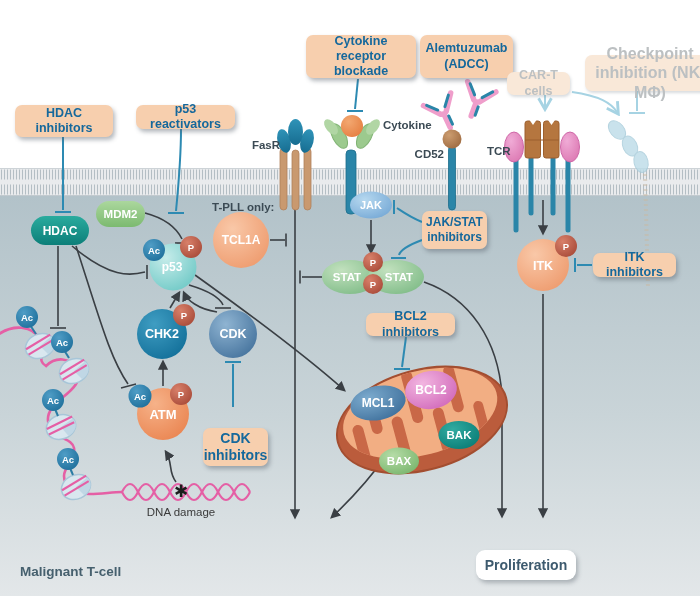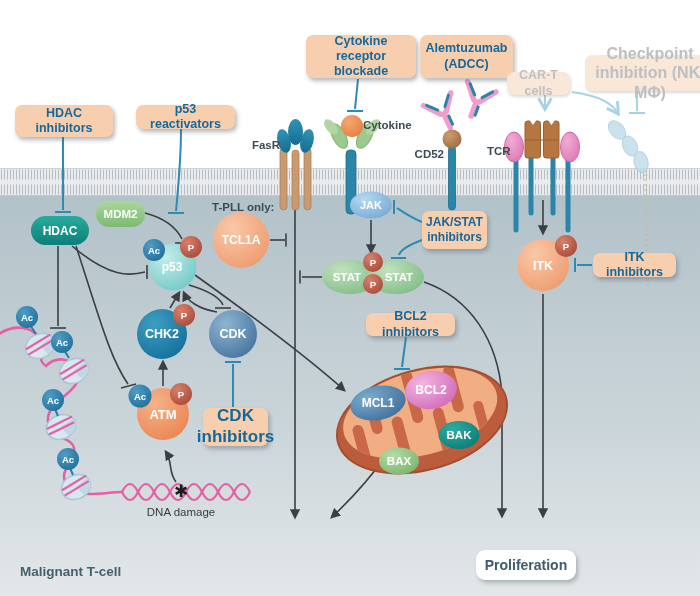--- a/index.html
+++ b/index.html
@@ -435,25 +435,25 @@
 
 <div class="box" style="left:15px;top:105px;width:98px;height:32px;">HDAC inhibitors</div>
 <div class="box" style="left:136px;top:105px;width:99px;height:24px;">p53 reactivators</div>
 <div class="box" style="left:306px;top:35px;width:110px;height:43px;">Cytokine receptor blockade</div>
 <div class="box" style="left:420px;top:35px;width:93px;height:43px;">Alemtuzumab (ADCC)</div>
 <div class="box faded" style="left:507px;top:72px;width:63px;height:23px;">CAR-T cells</div>
 <div class="box faded" style="left:585px;top:35px;width:130px;height:36px;font-size:16px;margin-top:20px;">Checkpoint inhibition (NK, MΦ)</div>
 <div class="box" style="left:422px;top:211px;width:65px;height:38px;font-size:12px;">JAK/STAT inhibitors</div>
 <div class="box" style="left:366px;top:313px;width:89px;height:23px;">BCL2 inhibitors</div>
 <div class="box" style="left:593px;top:253px;width:83px;height:24px;">ITK inhibitors</div>
-<div class="box" style="left:203px;top:408px;width:65px;height:38px;font-size:17px;">CDK inhibitors</div>
+<div class="box" style="left:203px;top:428px;width:65px;height:38px;font-size:14px;">CDK inhibitors</div>
 
 <div class="outcome" style="left:476px;top:550px;width:100px;height:30px;border-radius:9px;">Proliferation</div>
 
 <div class="small-label" style="left:248px;top:139px;width:32px;text-align:right;">FasR</div>
-<div class="small-label" style="left:363px;top:119px;">Cytokine</div>
+<div class="small-label" style="left:363px;top:119px;padding-left:20px;">Cytokine</div>
 <div class="small-label" style="left:410px;top:148px;width:34px;text-align:right;">CD52</div>
 <div class="small-label" style="left:487px;top:145px;">TCR</div>
 <div class="small-label" style="left:212px;top:201px;">T-PLL only:</div>
 <div class="small-label plain" style="left:141px;top:506px;width:80px;text-align:center;">DNA damage</div>
 <div class="cell-name" style="left:20px;top:564px;">Malignant T-cell</div>
 
 </div>
 
 </body></html>

